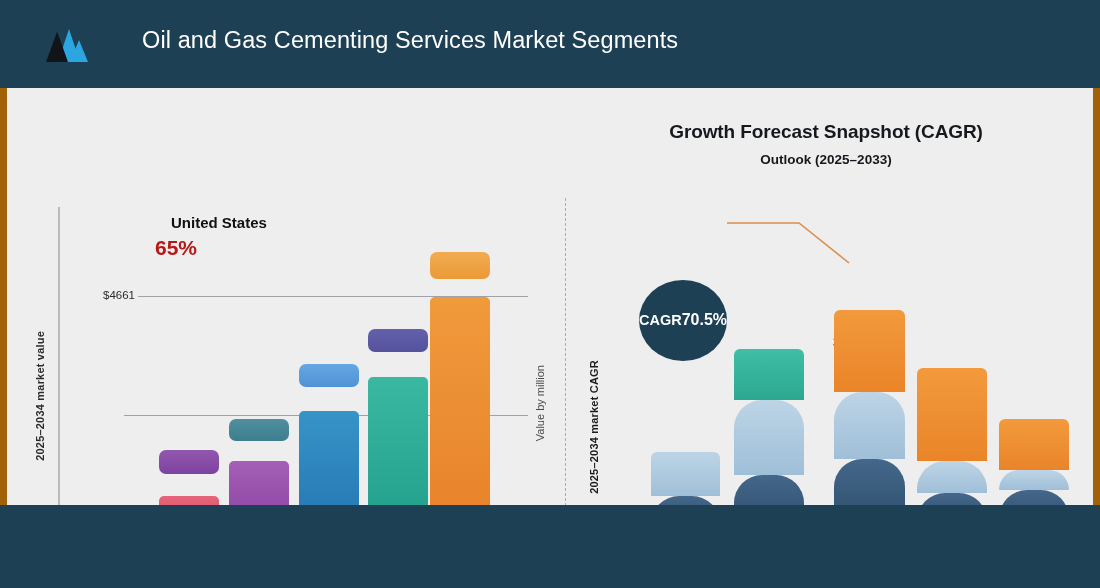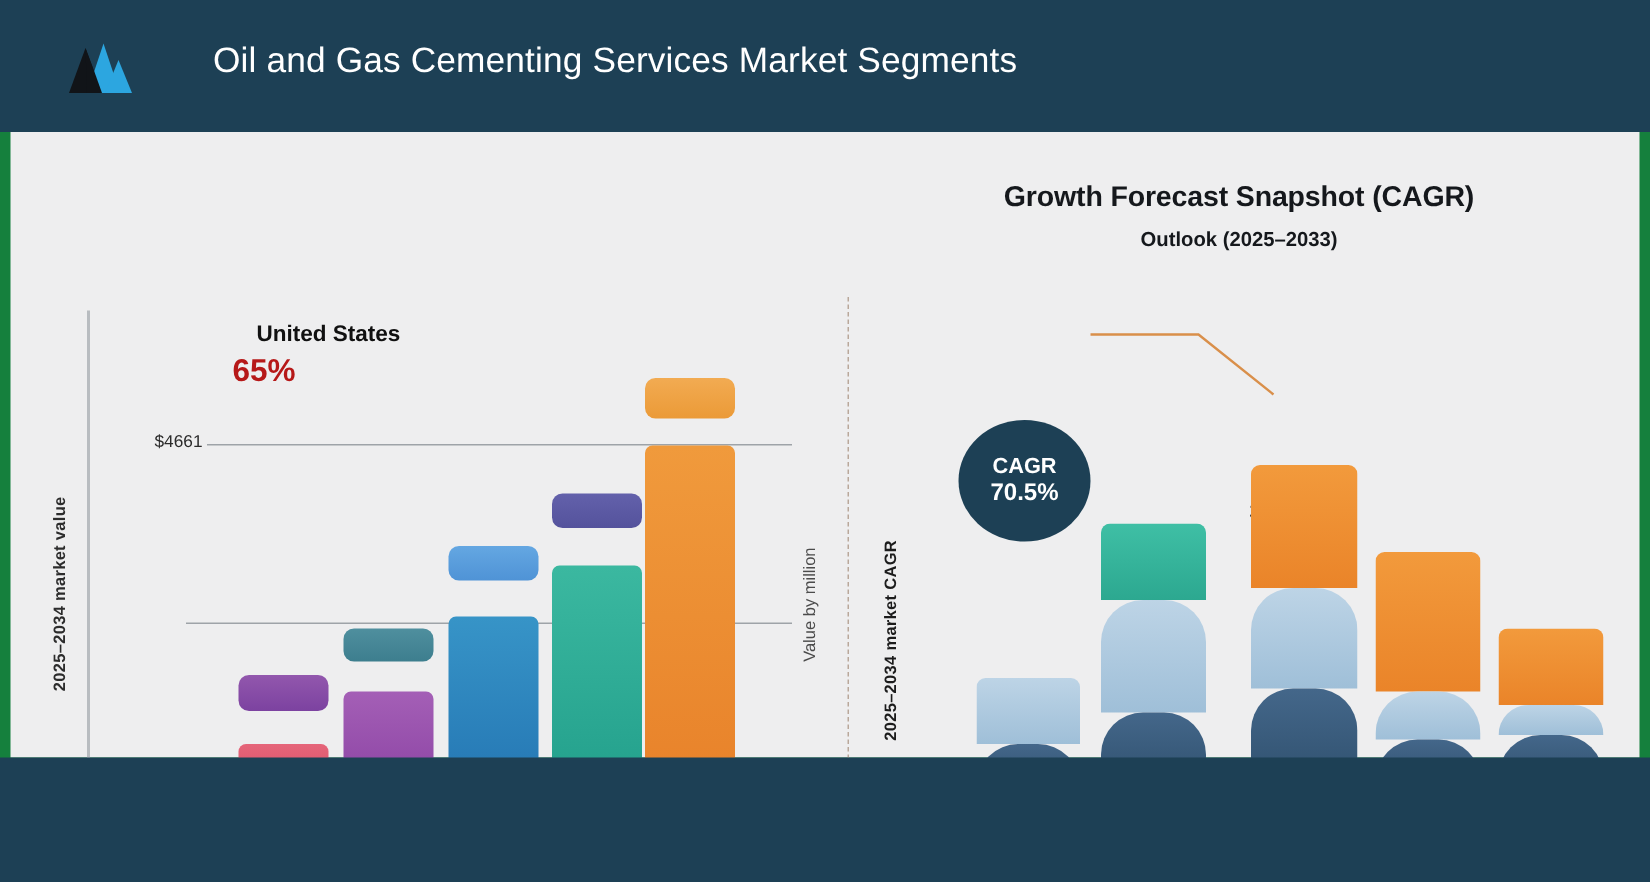--- a/index.html
+++ b/index.html
@@ -6,21 +6,21 @@
   * { box-sizing: border-box; margin: 0; padding: 0; }
   html, body {
     width: 1100px; height: 588px;
     font-family: "Liberation Sans", sans-serif;
     background: #1d4055;
     overflow: hidden;
   }
   #slide {
     position: relative;
     width: 1100px; height: 588px;
-    background: #15803d;
+    background: #a16207;
   }
 
   
   #header {
     position: absolute; left: 0; top: 0;
     width: 1100px; height: 88px;
     background: #1d4055;
   }
   #logo-mark {
     position: absolute; left: 44px; top: 26px;
@@ -124,21 +124,21 @@
   #right-subtitle {
     position: absolute; left: 0; top: 64px; width: 534px;
     text-align: center;
     font-size: 13.5px; font-weight: bold; color: #15181c;
   }
   #cagr-badge {
     position: absolute; left: 632px; top: 192px;
     width: 88px; height: 81px;
     border-radius: 50%;
     background: #1d4055;
-    display: flex; flex-direction: column;
+    display: flex; flex-direction: row;
     align-items: center; justify-content: center;
     color: #ffffff;
   }
   #cagr-label { font-size: 14.5px; font-weight: bold; line-height: 1.15; }
   #cagr-value { font-size: 16px; font-weight: bold; line-height: 1.15; }
   #connector { position: absolute; left: 552px; top: 88px; width: 534px; height: 417px; pointer-events: none; }
   #peak-value {
     position: absolute; left: 826px; top: 245px;
     font-size: 15px; font-weight: bold; color: #121212;
   }

